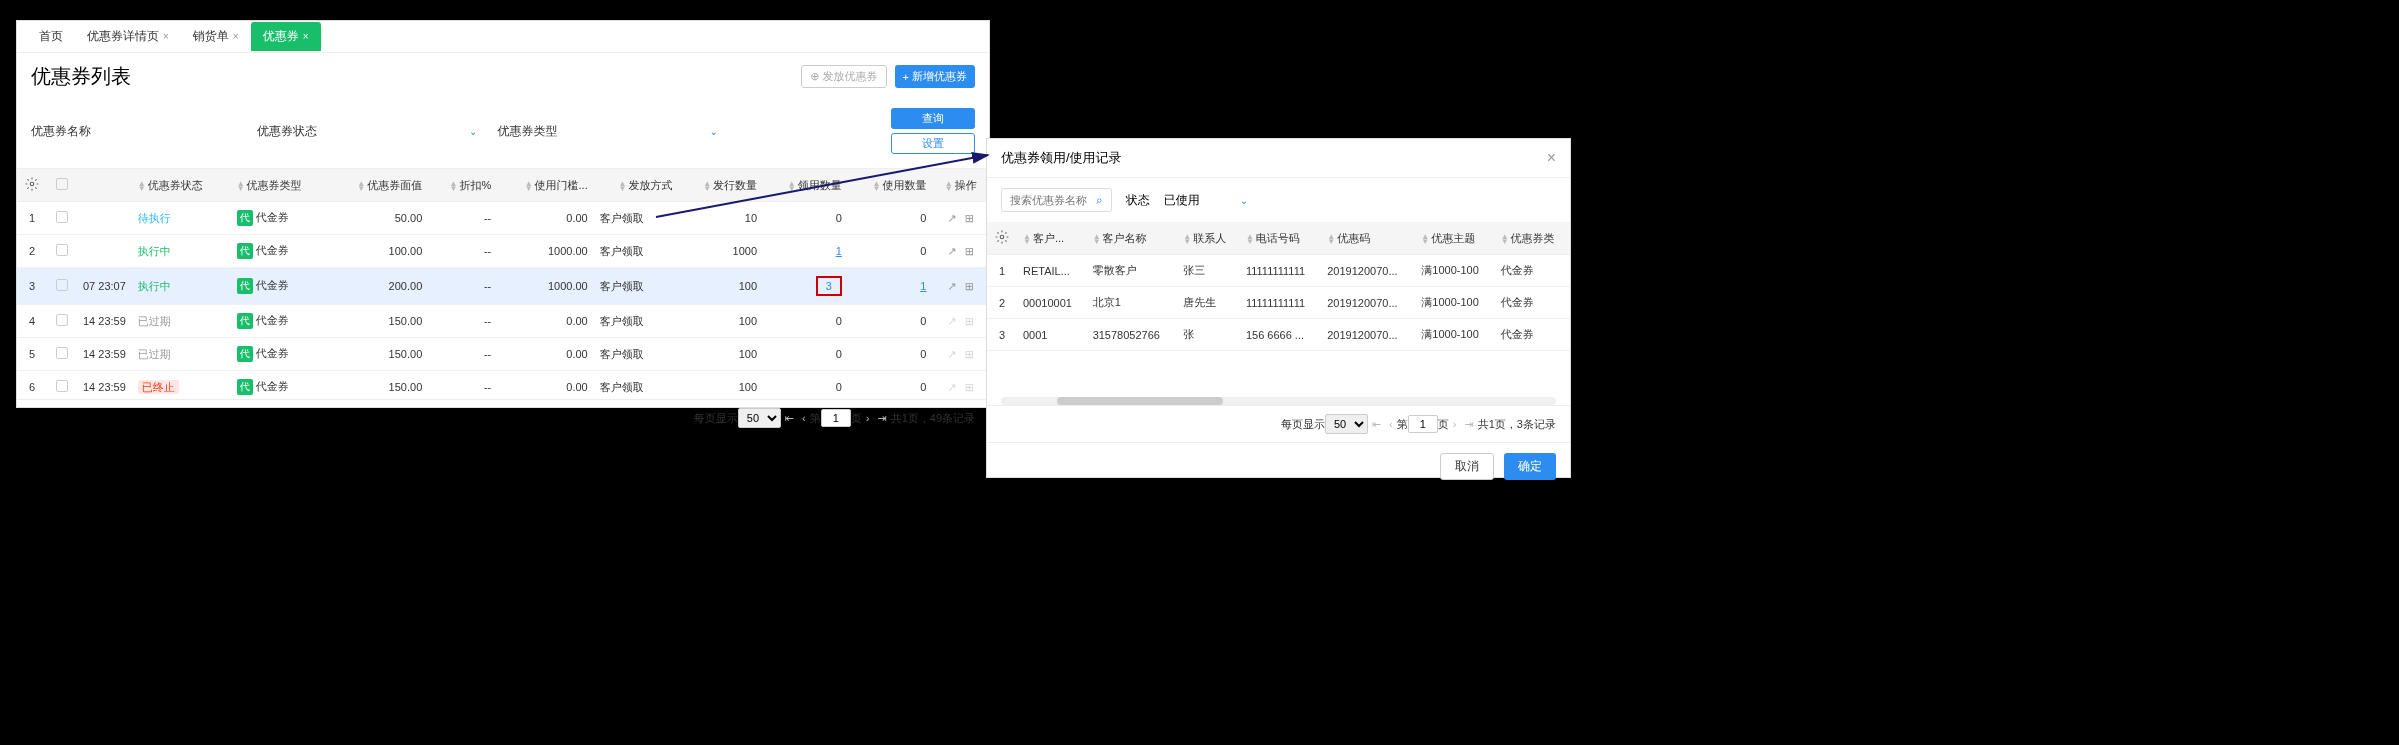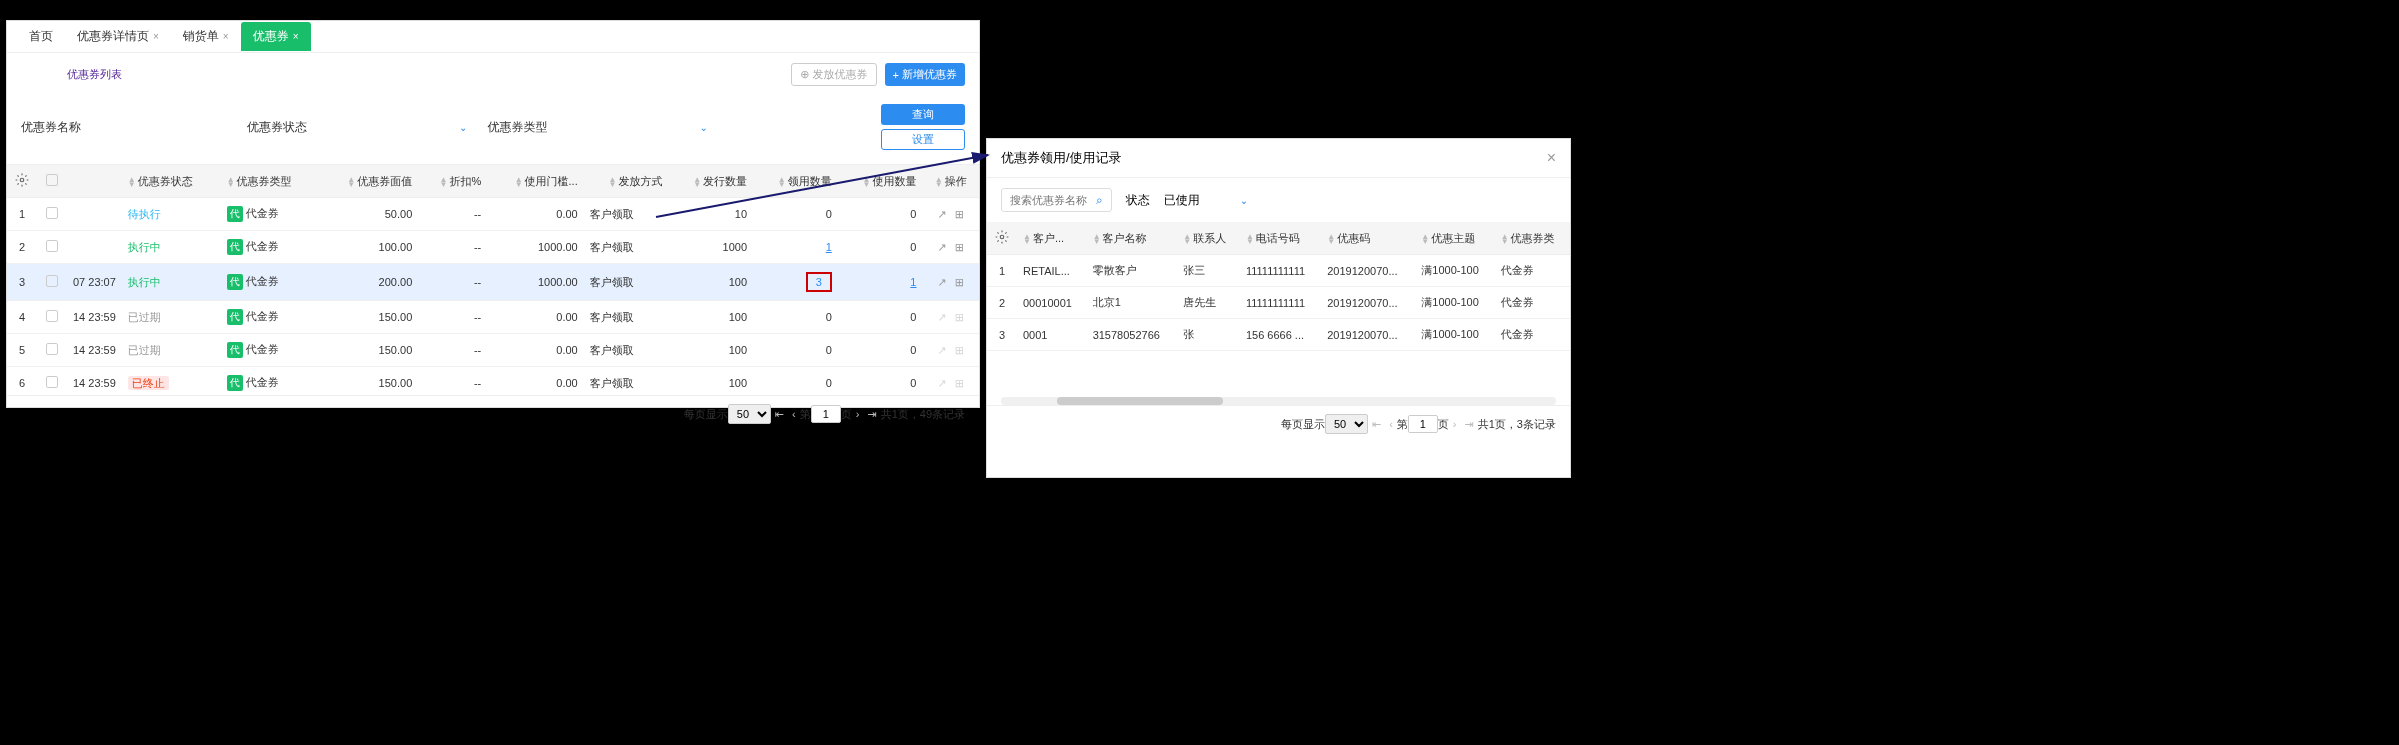--- a/index.html
+++ b/index.html
@@ -1,30 +1,30 @@
 <!DOCTYPE html>
 <html><head>
   <meta charset="utf-8">
   <style>
     * { margin: 0; padding: 0; box-sizing: border-box; font-family: "Microsoft YaHei", Arial, sans-serif; }
     body { background: #000; width: 2399px; height: 745px; position: relative; }
     
     .panel { background: #fff; position: absolute; }
-    .left-panel { left: 6px; top: 20px; width: 974px; height: 388px; border: 1px solid #ddd; }
+    .left-panel { left: 16px; top: 20px; width: 974px; height: 388px; border: 1px solid #ddd; }
     .right-panel { left: 986px; top: 138px; width: 585px; height: 340px; border: 1px solid #ddd; }
     
     
     .tabs { display: flex; border-bottom: 1px solid #eee; height: 32px; align-items: center; padding-left: 10px; }
     .tab { padding: 6px 12px; font-size: 12px; color: #333; cursor: pointer; display: flex; align-items: center; gap: 4px; }
     .tab.active { background: #19be6b; color: #fff; border-radius: 3px 3px 0 0; }
     .tab-close { font-size: 10px; color: #999; }
     .tab.active .tab-close { color: #fff; }
     
     .page-title { padding: 10px 14px; display: flex; justify-content: space-between; align-items: center; }
-    .page-title h2 { font-size: 11px; font-weight: 500; color: #4c1d95; margin-left: 46px; }
+    .page-title h2 { font-size: 20px; font-weight: 500; color: #000000; }
     .title-actions { display: flex; gap: 8px; }
     .btn-ghost { border: 1px solid #ccc; background: #fff; color: #aaa; padding: 3px 8px; font-size: 11px; border-radius: 3px; display: inline-flex; align-items: center; gap: 3px; }
     .btn-primary { background: #2d8cf0; color: #fff; border: none; padding: 3px 8px; font-size: 11px; border-radius: 3px; display: inline-flex; align-items: center; gap: 3px; }
     .btn-default { background: #fff; color: #333; border: 1px solid #ccc; padding: 4px 14px; font-size: 12px; border-radius: 3px; }
     
     .filters { display: flex; padding: 8px 14px 14px; gap: 20px; align-items: center; border-bottom: 1px solid #eee; }
     .filter-group { display: flex; align-items: center; font-size: 12px; color: #333; gap: 6px; }
     .filter-group label { white-space: nowrap; }
     .filter-input { border: none; border-bottom: 1px solid transparent; width: 140px; font-size: 12px; padding: 2px; }
     .filter-select { border: none; width: 140px; font-size: 12px; padding: 2px; position: relative; }
@@ -404,20 +404,24 @@
     <select><option>50</option></select>
     <span class="pager-nav">⇤</span>
     <span class="pager-nav">‹</span>
     <span>第</span>
     <input value="1" style="">
     <span>页</span>
     <span class="pager-nav">›</span>
     <span class="pager-nav">⇥</span>
     <span>共1页，3条记录</span>
   </div>
+  <div class="modal-footer">
+    <button class="btn-default">取消</button>
+    <button class="btn-primary" style="padding:4px 14px;font-size:12px;">确定</button>
+  </div>
 </div>
 
 <svg class="arrow-svg" width="360" height="80">
   <defs>
       <marker id="ah" markerWidth="10" markerHeight="10" refX="8" refY="3" orient="auto">
         <path d="M0,0 L0,6 L9,3 z" fill="#1a1a6e"></path>
       </marker>
     </defs>
   <line x1="8" y1="72" x2="340" y2="10" stroke="#1a1a6e" stroke-width="2" marker-end="url(#ah)"></line>
 </svg>

